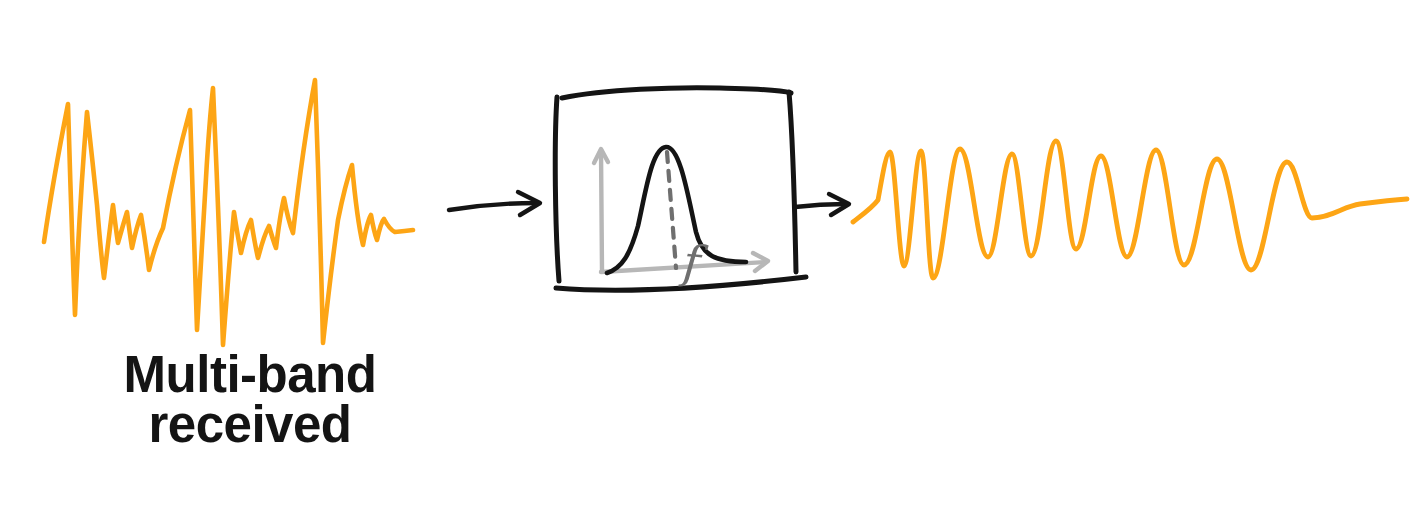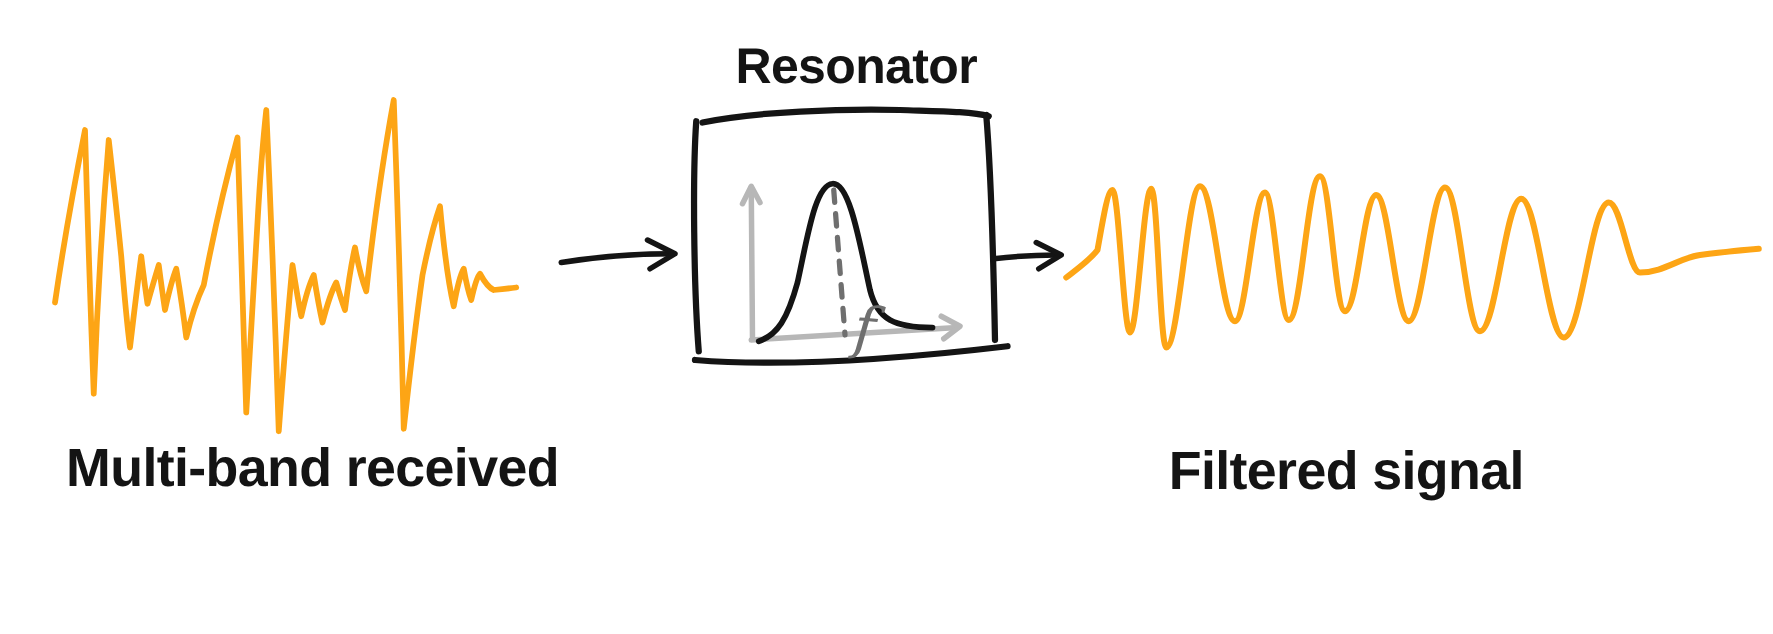--- a/index.html
+++ b/index.html
@@ -10,21 +10,21 @@
     overflow:hidden;
     font-family:"Liberation Sans", sans-serif;
   }
   .abs{position:absolute;}
   .caption{
     color:#141414;
     font-weight:bold;
     text-align:center;
     letter-spacing:-0.5px;
   }
-  .caption-lg{font-size:43px;line-height:50px;}
+  .caption-lg{font-size:51px;line-height:50px;}
   .caption-title{font-size:40px;line-height:46px;letter-spacing:-0.5px;}
   svg{display:block;overflow:visible;}
 </style>
 </head>
 <body>
 
 <div class="stage">
 
   <svg class="abs" style="left:35px;top:70px" width="390" height="290" viewBox="0 0 390 290">
     <path fill="none" stroke-width="4.6" stroke-linecap="round" stroke-linejoin="round" d="M 9 172
@@ -46,21 +46,20 @@
     <div>Multi-band received</div>
   </div>
 
   <svg class="abs" style="left:440px;top:185px" width="110" height="36" viewBox="0 0 110 36">
     <g fill="none" stroke-width="4.4" stroke-linecap="round" stroke-linejoin="round" stroke="#141414">
       <path d="M 9 25 C 40 20 70 18 97 18"></path>
       <path d="M 78 7 L 100 18 L 80 30"></path>
     </g>
   </svg>
 
-  <div class="abs caption caption-title" style="left:545px;top:30px;width:280px">Resonator</div>
 
   <svg class="abs" style="left:545px;top:82px" width="280" height="225" viewBox="0 0 280 225">
 
     <g fill="none" stroke-width="5" stroke-linecap="round" stroke-linejoin="round" stroke="#141414">
       <path d="M 12 15 C 9 58 10 148 14 199"></path>
       <path d="M 17 16 C 60 7 130 5 175 6 C 205 7 232 7 246 11"></path>
       <path d="M 244 10 C 248 58 250 138 251 190"></path>
       <path d="M 11 206 C 85 212 185 204 261 195"></path>
     </g>
 
@@ -104,15 +103,14 @@
              C 293 147 300 40 311 40
              C 322 40 328 155 339 155
              C 352 155 359 49 372 49
              C 385 49 393 160 406 160
              C 420 160 428 52 442 52
              C 452 52 458 108 467 108
              C 486 108 499 96 515 94
              C 531 92 548 90 562 89" stroke="#FDA515"></path>
   </svg>
 
-  <div class="abs caption caption-lg" style="left:877px;top:352px;width:400px">Filtered signal</div>
 
 </div>
 
 </body></html>

